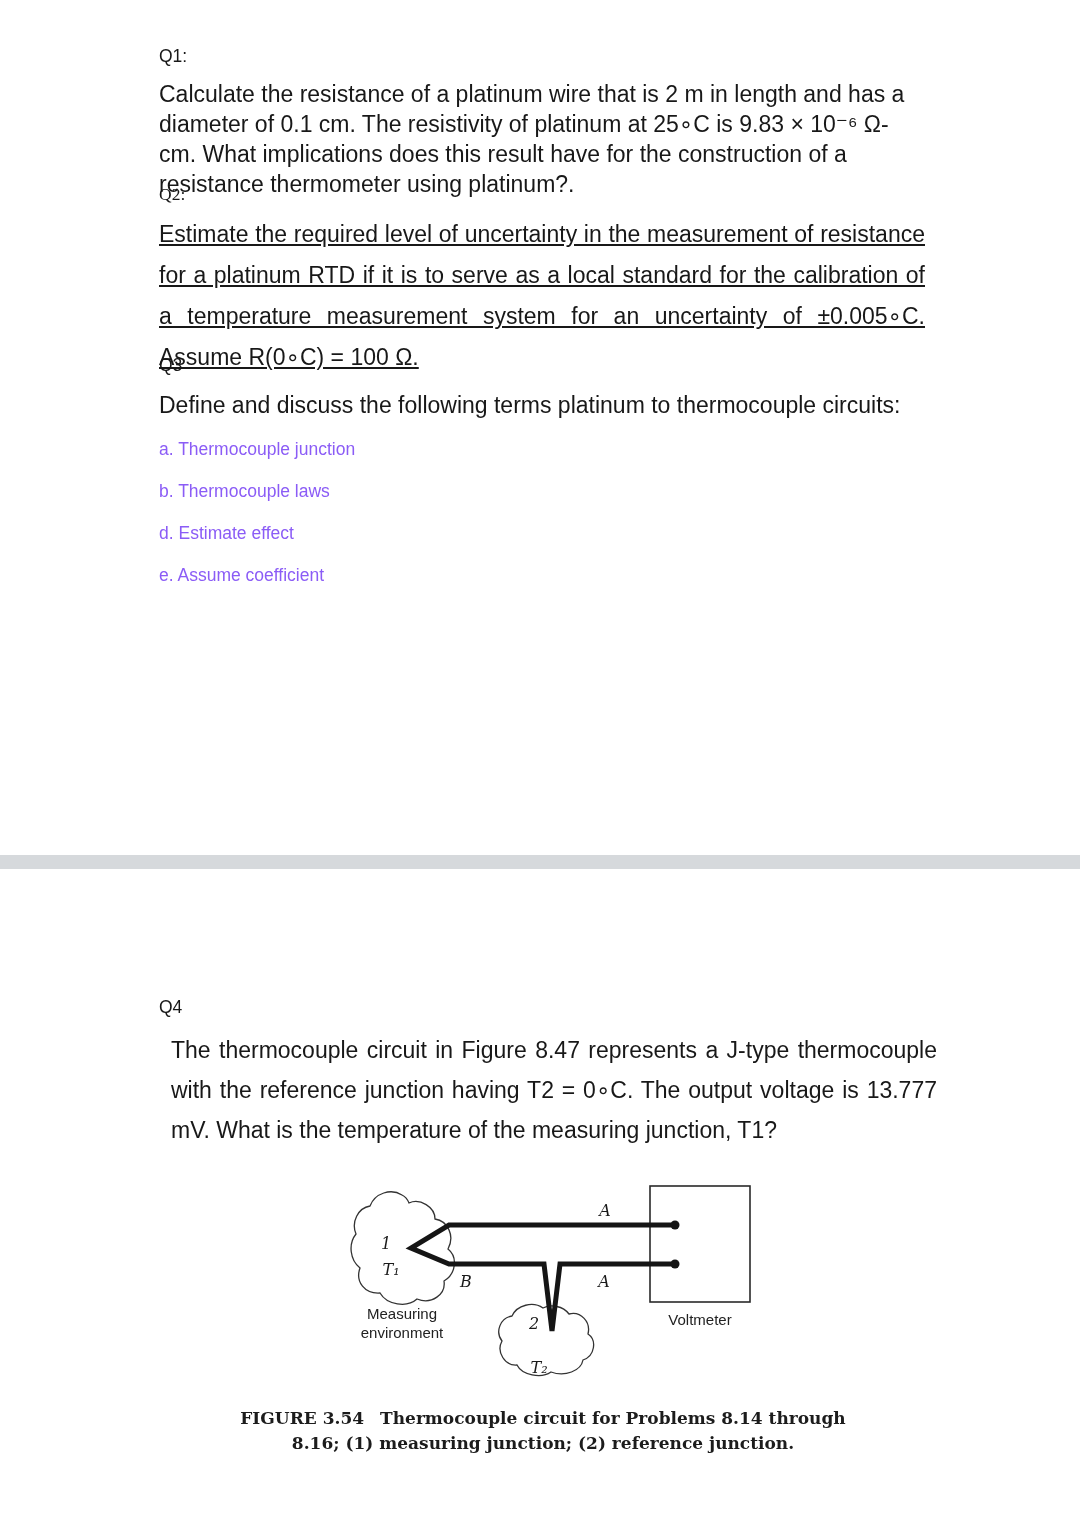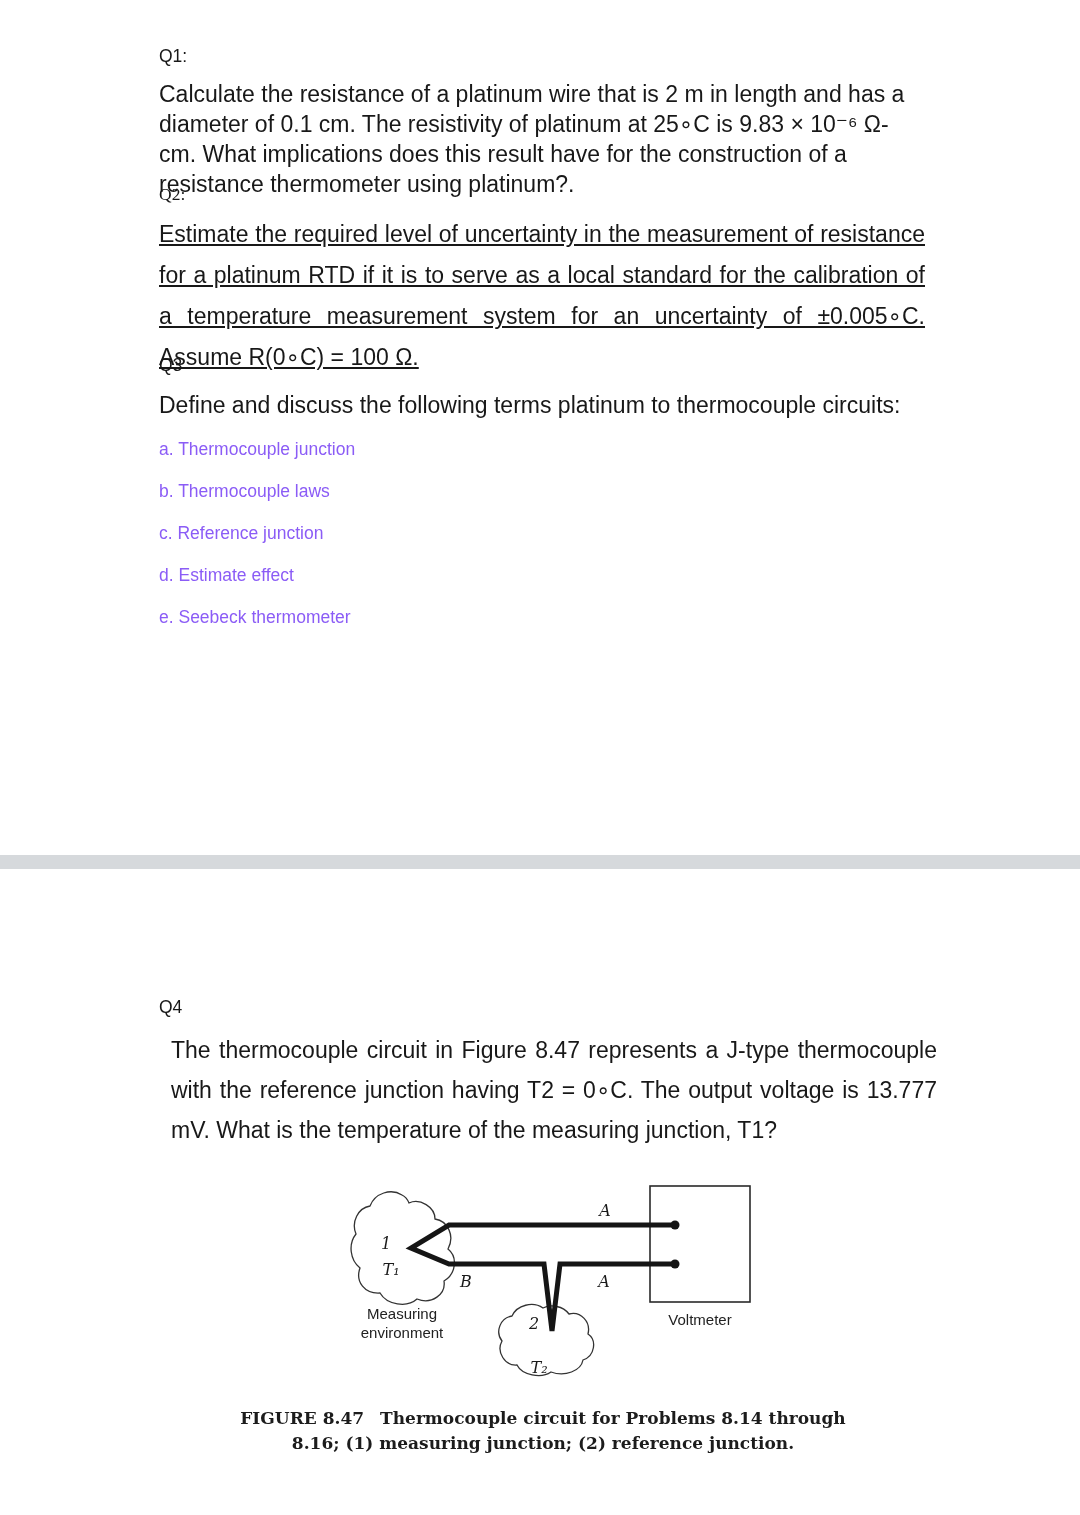--- a/index.html
+++ b/index.html
@@ -93,23 +93,22 @@
 
   <div class="qlabel q2-label">Q2:</div>
   <div class="para wide-space q2-text">Estimate the required level of uncertainty in the measurement of resistance for a platinum RTD if it is to serve as a local standard for the calibration of a temperature measurement system for an uncertainty of ±0.005∘C. Assume R(0∘C) = 100 Ω.</div>
 
   <div class="qlabel q3-label">Q3</div>
   <div class="para single-space q3-intro">Define and discuss the following terms platinum to thermocouple circuits:</div>
 
   <div class="q3-list">
     <div class="q3-item">a. Thermocouple junction</div>
     <div class="q3-item">b. Thermocouple laws</div>
-    <div class="q3-item">c. Reference junction</div>
     <div class="q3-item">d. Estimate effect</div>
-    <div class="q3-item">e. Seebeck thermometer</div>
+    <div class="q3-item">e. Assume coefficient</div>
   </div>
 
   <div class="page-break"></div>
 
   <div class="qlabel q4-label">Q4</div>
   <div class="para wide-space40 q4-text">The thermocouple circuit in Figure 8.47 represents a J-type thermocouple with the reference junction having T2 = 0∘C. The output voltage is 13.777 mV. What is the temperature of the measuring junction, T1?</div>
 
   <svg class="figure-svg" viewBox="0 0 420 215">
 
     <path d="M57,17 C46,10 30,15 25,28 C13,30 6,44 11,56 C3,66 5,82 15,90 C10,104 20,116 35,115 C42,127 62,130 72,121 C87,127 101,116 99,103 C111,96 113,79 103,71 C110,58 103,43 90,41 C90,29 75,20 64,25 C62,20 59,18 57,17 Z" fill="#ffffff" stroke="#333333" stroke-width="1.3"></path>
@@ -129,16 +128,16 @@
     <text class="fig-italic" x="260" y="38" text-anchor="middle">A</text>
     <text class="fig-italic" x="259" y="109" text-anchor="middle">A</text>
     <text class="fig-italic" x="189" y="151" text-anchor="middle">2</text>
     <text class="fig-italic" x="194" y="195" text-anchor="middle">T₂</text>
     <text class="fig-sans" x="57" y="141" text-anchor="middle">Measuring</text>
     <text class="fig-sans" x="57" y="160" text-anchor="middle">environment</text>
     <text class="fig-sans" x="355" y="147" text-anchor="middle">Voltmeter</text>
   </svg>
 
   <div class="caption">
-    <span class="cap-bold">FIGURE 8.47</span><span>Thermocouple circuit for Problems 8.14 through 8.16; (1) measuring junction; (2) reference junction.</span>
+    <span class="cap-bold">FIGURE 3.54</span><span>Thermocouple circuit for Problems 8.14 through 8.16; (1) measuring junction; (2) reference junction.</span>
   </div>
 
 </div>
 
 </body></html>

